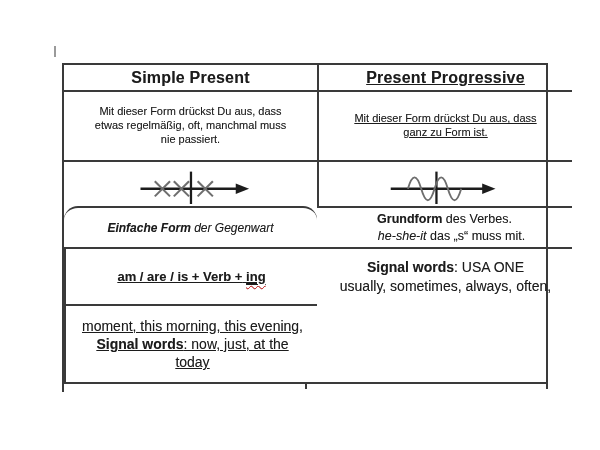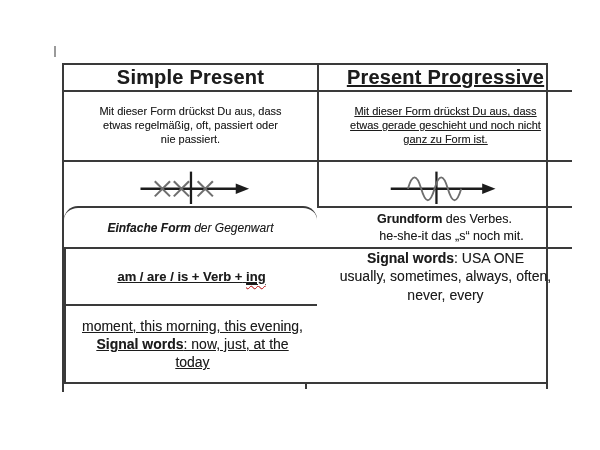--- a/index.html
+++ b/index.html
@@ -25,27 +25,27 @@
   }
   .cell{
     box-sizing:border-box;
     display:flex;flex-direction:column;align-items:center;justify-content:center;
     text-align:center;padding:2px 6px;
     text-shadow:0 0 0.6px rgba(0,0,0,0.35);
   }
   .col-r{border-left:2px solid var(--border,#3a3a3a);text-decoration:underline;}
   .row-n{border-top:2px solid var(--border,#3a3a3a);}
 
-  .c-head{font-weight:700;font-size:20px;letter-spacing:0.2px;}
+  .c-head{font-weight:700;font-size:16px;letter-spacing:0.2px;}
   .c-desc{font-size:11px;line-height:1.26;}
   .c-name{font-size:12px;font-style:italic;border-radius:14px;}
   .c-name .bold{font-weight:700;}
   .c-form{font-size:12.5px;line-height:1.35;}
   .c-form .bold{font-weight:700;}
-  .c-form .ital{margin-left:14px;}
+  .c-form .ital{font-style:italic;margin-left:14px;}
   .c-form-strong{font-size:13px;font-weight:700;}
   .c-signal{font-size:14px;line-height:1.3;padding-left:8px;}
   .c-signal .bold{font-weight:700;}
 
   .ing-u{
     text-decoration:underline;
     text-decoration-color:var(--ink,#1c1c1c);
     text-decoration-thickness:1.5px;
     text-underline-offset:2px;
   }
@@ -69,26 +69,25 @@
 
   <div class="scan-artifact"></div>
 
   <div class="grammar-table">
 
     <div class="cell c-head">Simple Present</div>
     <div class="cell c-head col-r">Present Progressive</div>
 
     <div class="cell c-desc row-n">
       <div>Mit dieser Form drückst Du aus, dass</div>
-      <div>etwas regelmäßig, oft, passiert oder</div>
+      <div>etwas regelmäßig, oft, manchmal muss</div>
       <div>nie passiert.</div>
     </div>
     <div class="cell c-desc row-n col-r">
       <div>Mit dieser Form drückst Du aus, dass</div>
-      <div>etwas gerade geschieht und noch nicht</div>
       <div>ganz zu Form ist.</div>
     </div>
 
     <div class="cell row-n">
       <svg class="timeline-svg" width="241" height="42" viewBox="0 0 241 42">
         <line x1="68" y1="26" x2="169" y2="26" style="stroke:var(--ink);stroke-width:2.4"></line>
         <polygon points="168,20.5 168,31.5 182,26" style="fill:var(--ink)"></polygon>
         <line x1="121" y1="8" x2="121" y2="42" style="stroke:var(--ink);stroke-width:2.4"></line>
         <g style="stroke:var(--diagram_gray);stroke-width:2.2;fill:none">
           <line x1="83" y1="18" x2="99" y2="34"></line>
@@ -109,31 +108,30 @@
       </svg>
     </div>
 
     <div class="cell c-name row-n">
       <div><span class="bold">Einfache Form</span>
         <span>der Gegenwart</span></div>
     </div>
 
     <div class="cell c-form row-n">
       <div><span class="bold">Grundform</span><span> des Verbes.</span></div>
-      <div><span class="ital">he-she-it</span><span> das „s“ noch mit.</span></div>
+      <div><span class="ital">he-she-it</span><span> das „s“ muss mit.</span></div>
     </div>
     <div class="cell c-form-strong row-n col-r">
       <div><span>am / are / is + Verb +</span>
         <span class="ing-u"><span class="ing-w">ing</span></span></div>
     </div>
 
     <div class="cell c-signal row-n">
       <div><span class="bold">Signal words</span><span>: USA ONE</span></div>
       <div>usually, sometimes, always, often,</div>
-      <div>never, every</div>
     </div>
     <div class="cell c-signal row-n col-r">
       <div>moment, this morning, this evening,</div>
       <div><span class="bold">Signal words</span><span>: now, just, at the</span></div>
       <div>today</div>
     </div>
 
   </div>
 
   <div class="stub stub-l"></div>

